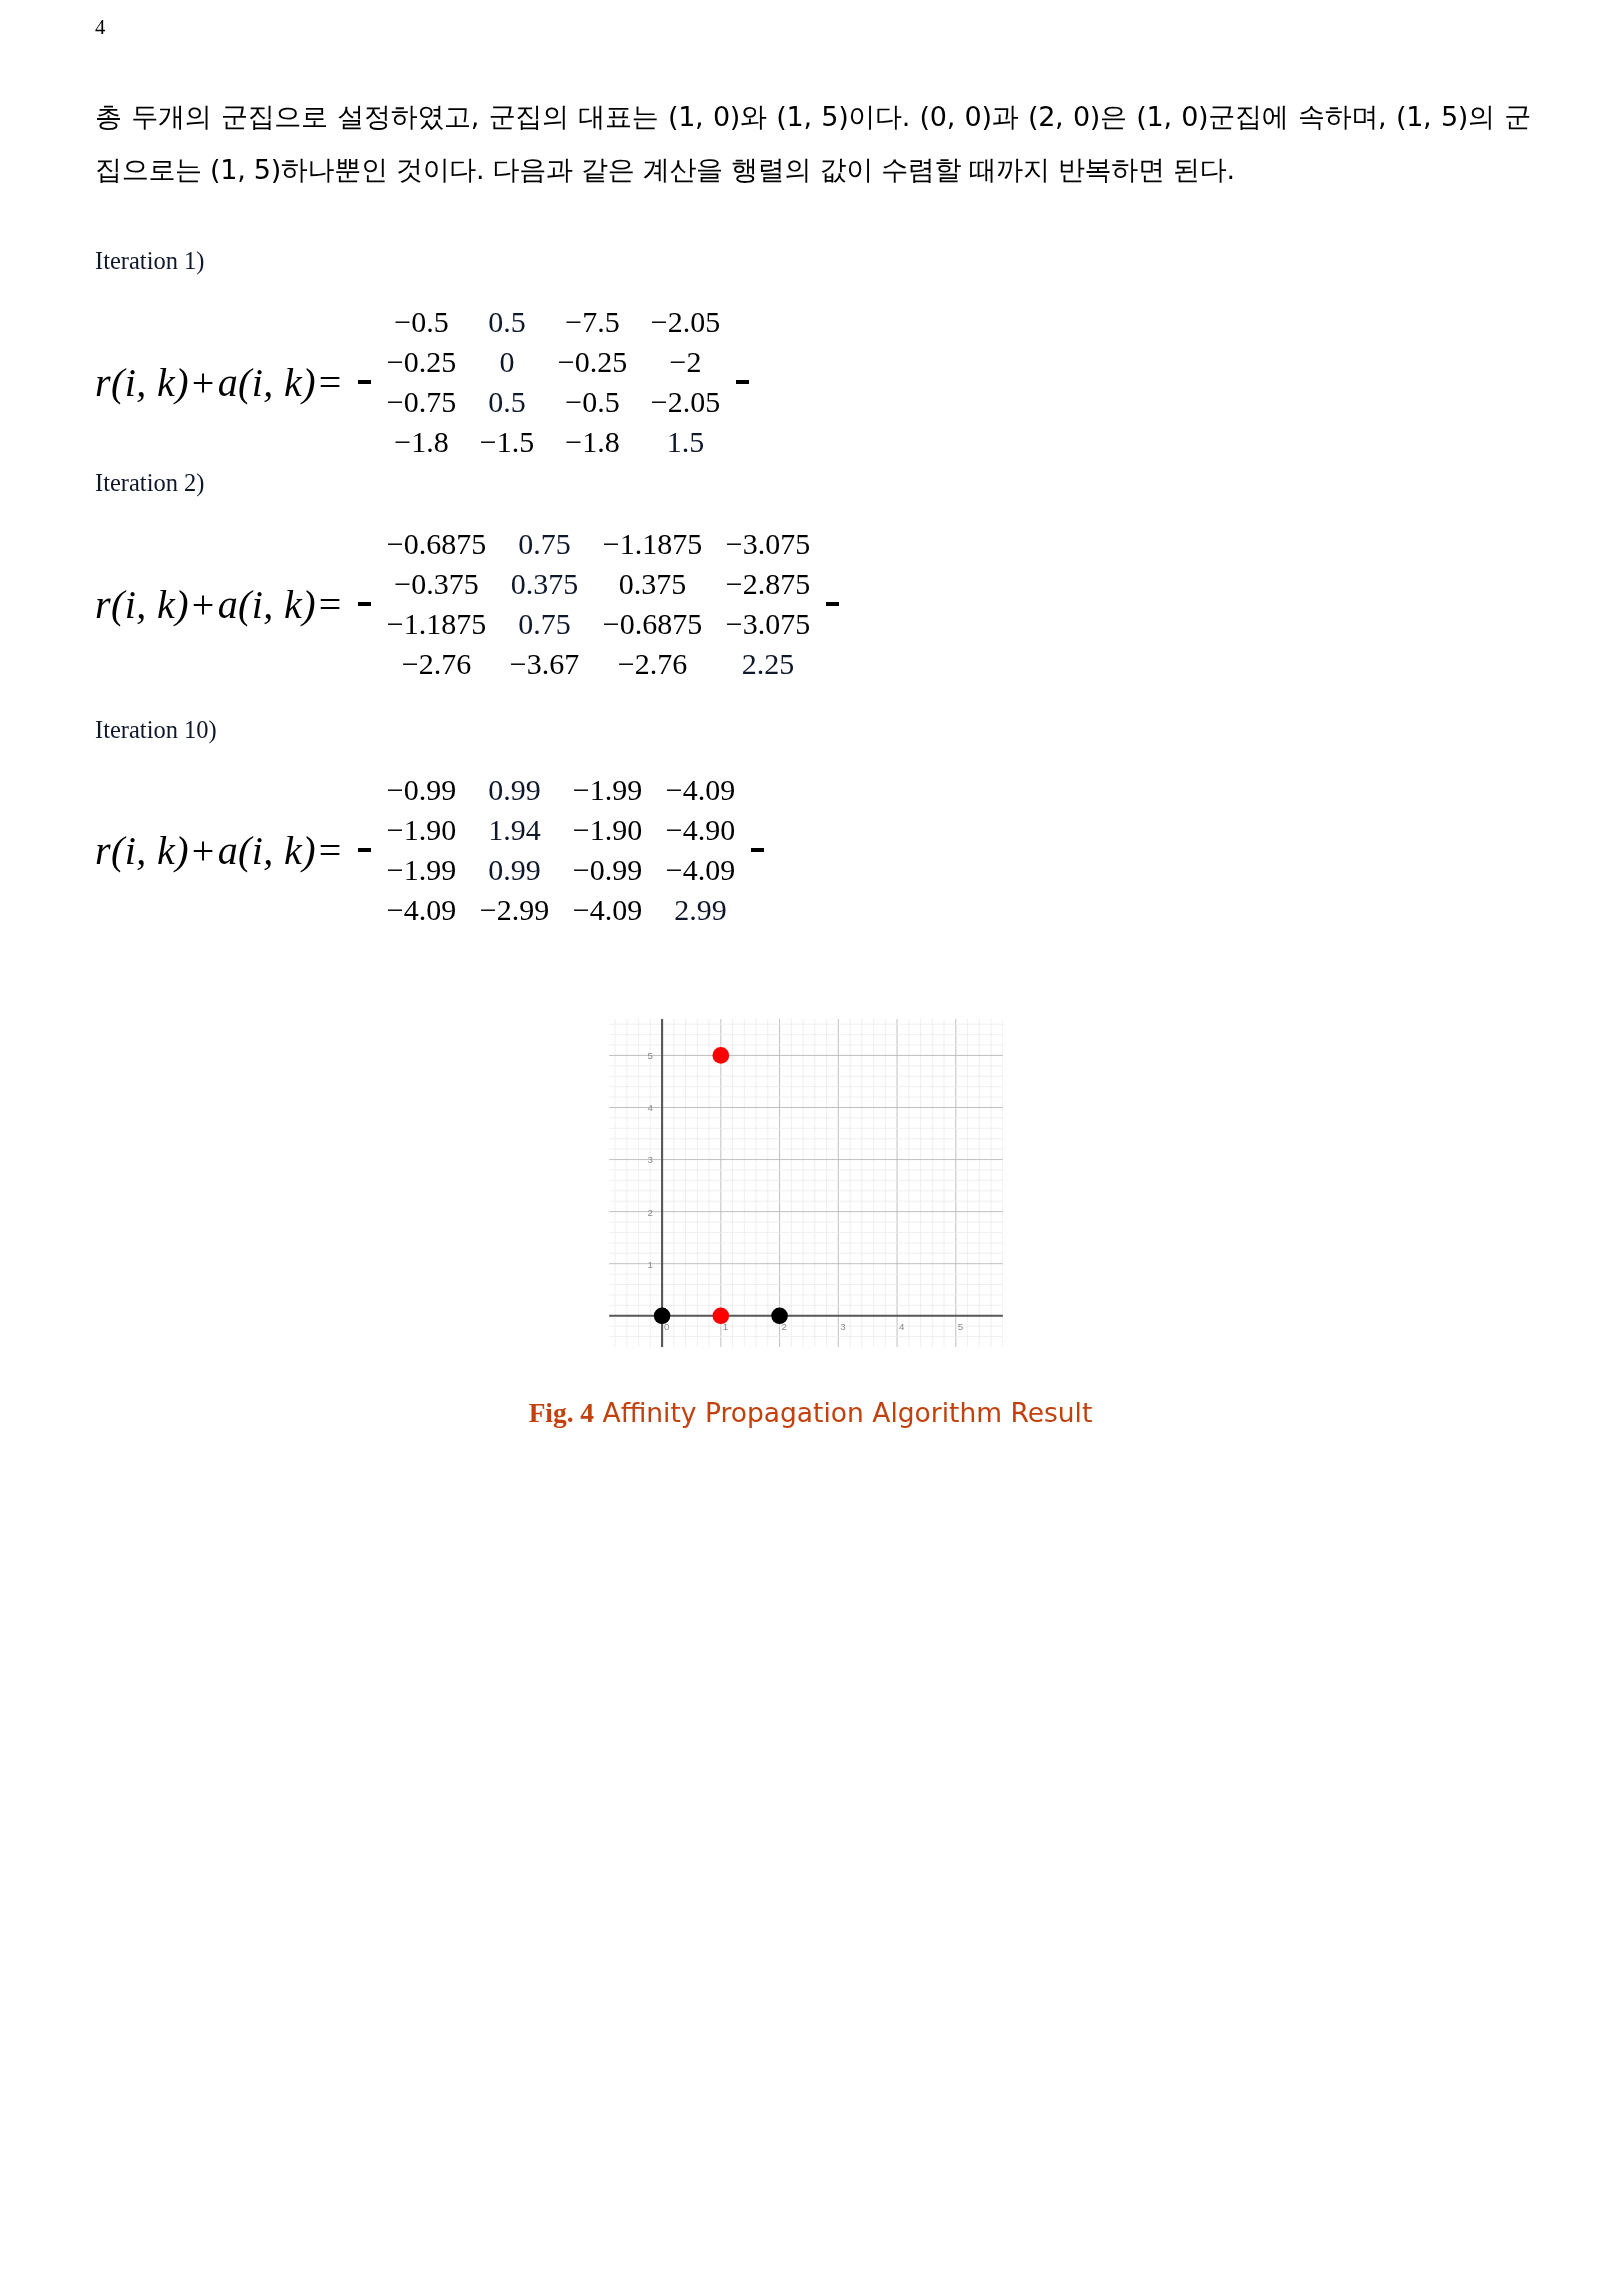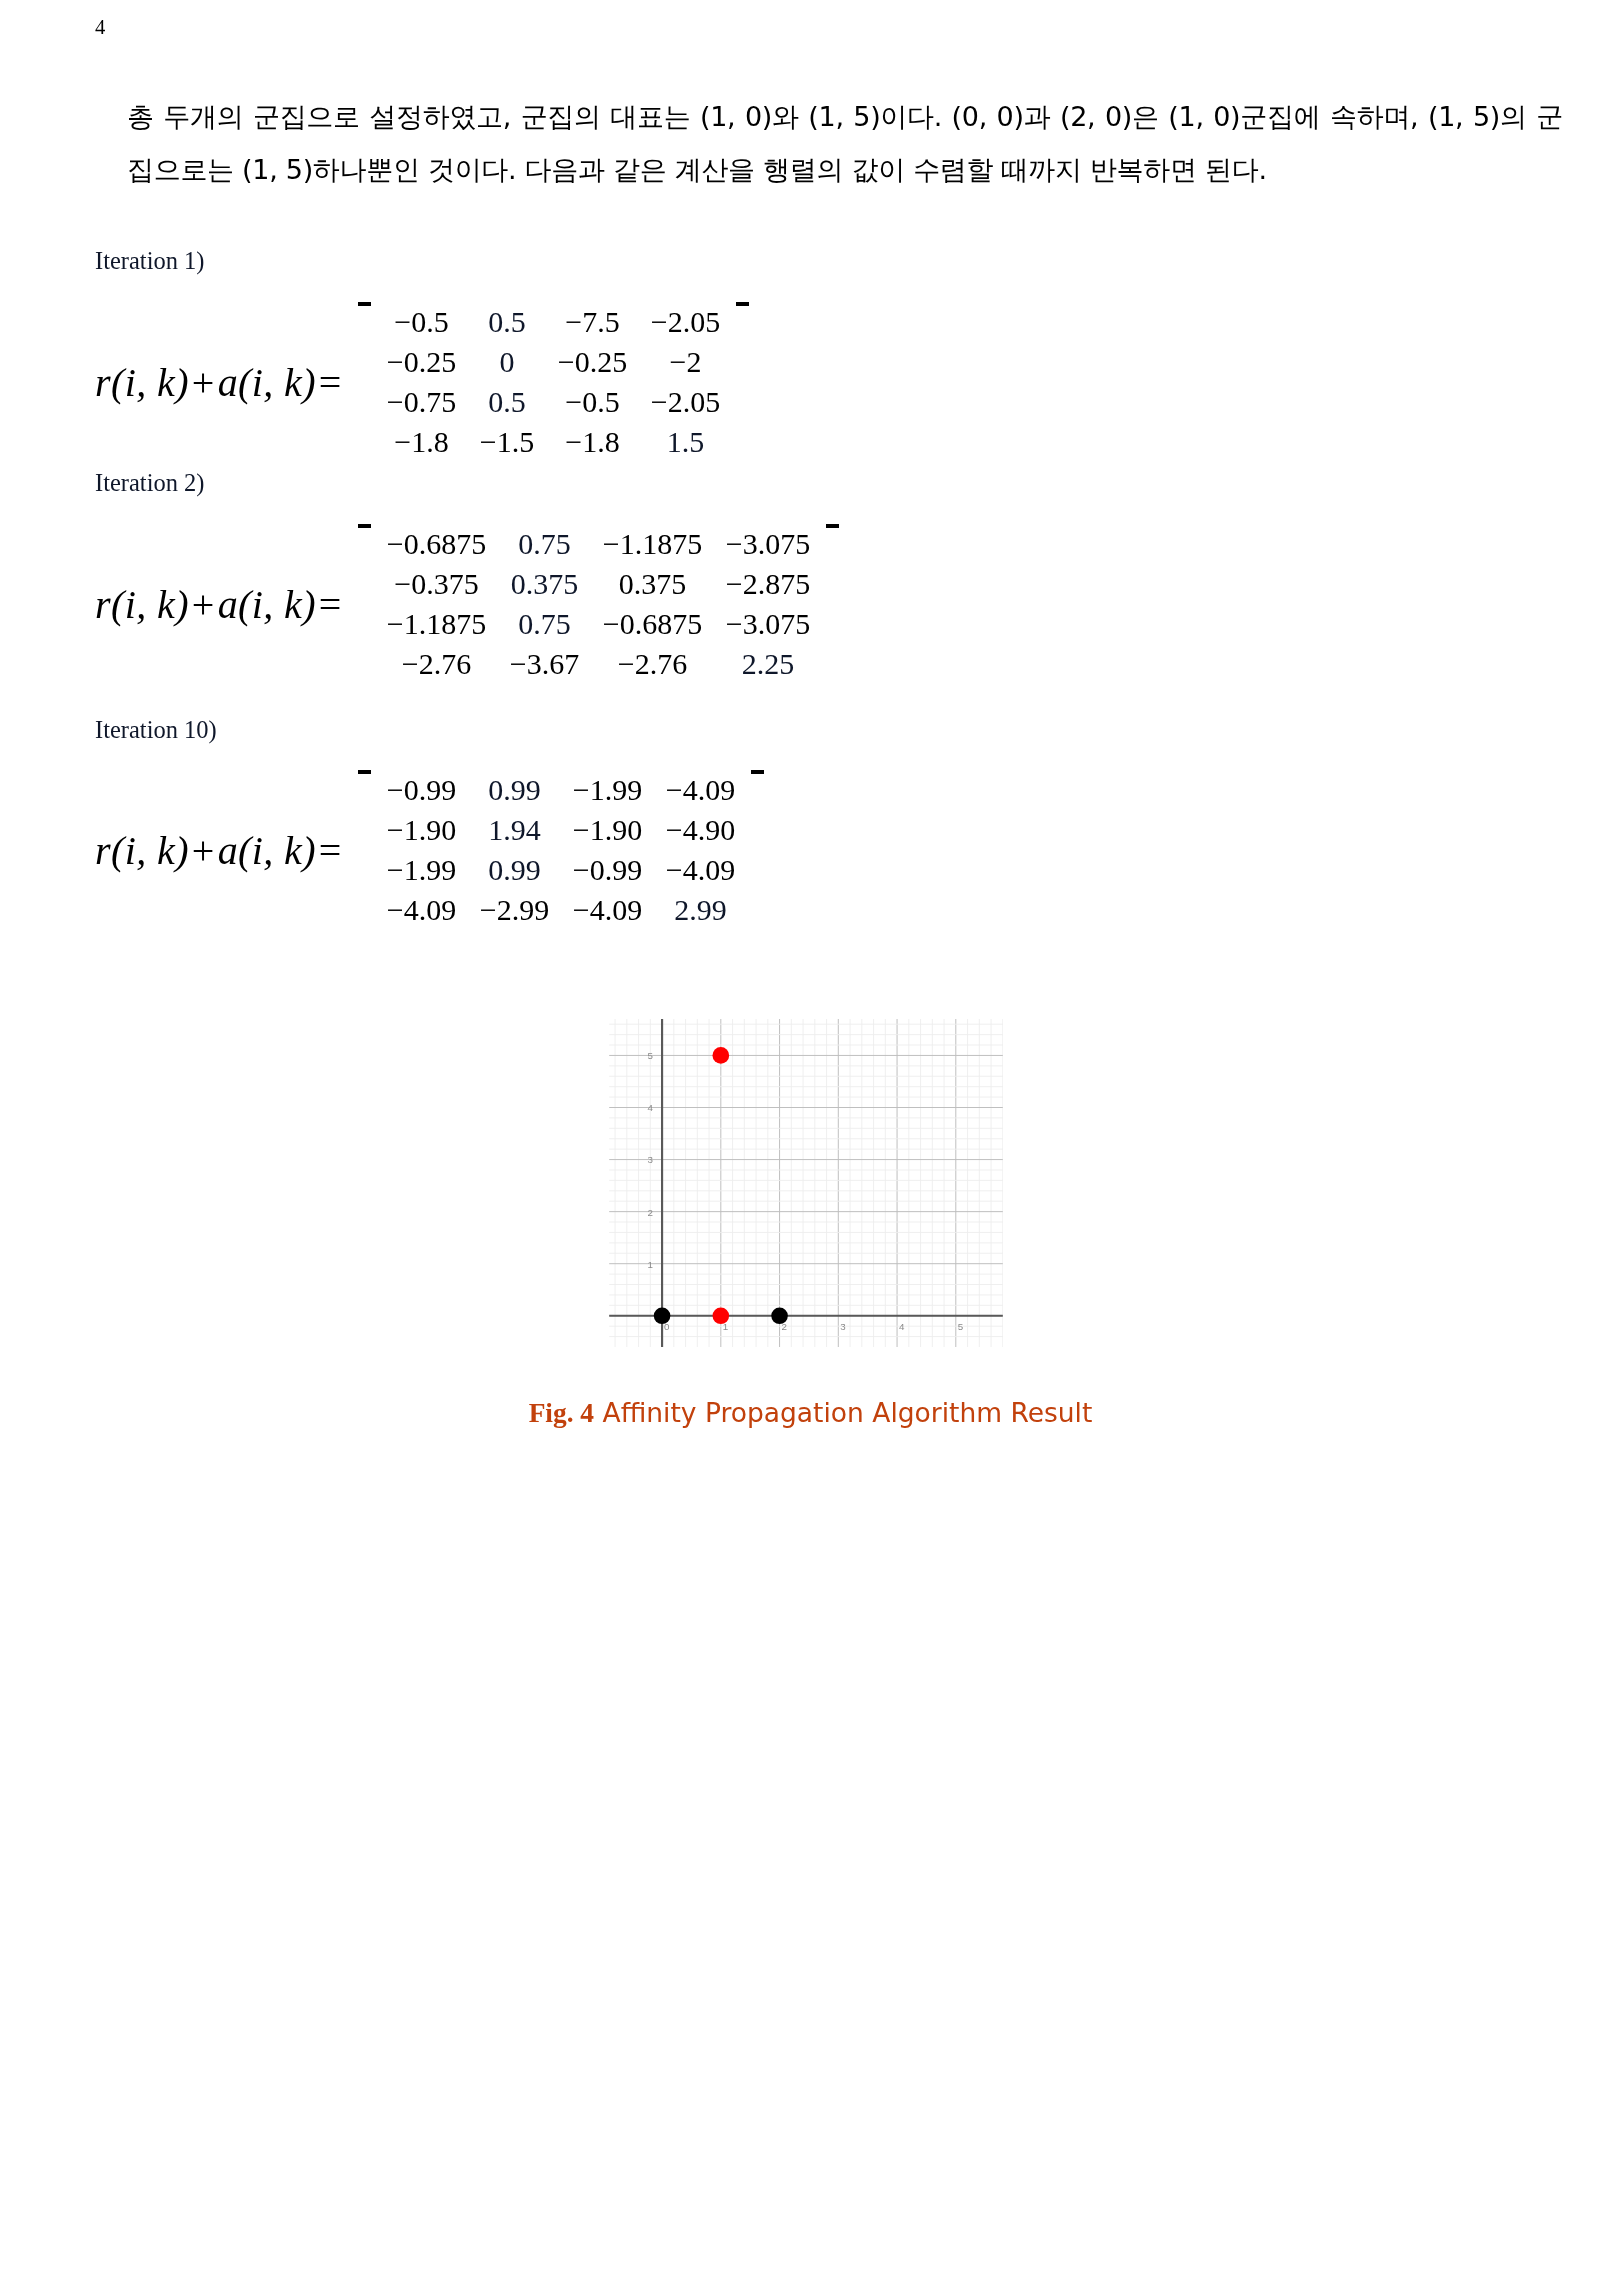--- a/index.html
+++ b/index.html
@@ -37,21 +37,21 @@
     left: 95px;
     width: 1436px;
     font-family: "DejaVu Sans", "Liberation Sans", sans-serif;
     font-size: 27px;
     line-height: 53px;
     letter-spacing: -0.3px;
     color: #000;
     text-align: justify;
     text-justify: inter-word;
   }
-  .para-intro { top: 90px; margin-left: 32px; }
+  .para-intro { top: 90px; }
   .para-closing {
     top: 1483px;
     width: 1436px;
     text-align: left;
   }
   .para-closing b { font-family: "Liberation Serif", serif; font-weight: bold; }
 
   
   .iter-label {
     position: absolute;
@@ -76,21 +76,21 @@
     white-space: nowrap;
     padding-right: 9.8px;
     letter-spacing: 0.4px;
   }
   .eq-lhs .op { font-style: normal; padding: 0 2.9px; }
 
   
   .matrix {
     position: relative;
     display: flex;
-    align-items: flex-start;
+    align-items: center;
     padding: 0 3.9px;
   }
   .bracket {
     width: 12.7px;
     border-top: 2.5px solid #000;
     border-bottom: 2.5px solid #000;
     box-sizing: border-box;
     flex: 0 0 auto;
   }
   .bracket.left  { border-left: 2.5px solid #000; margin-right: 3.9px; }

